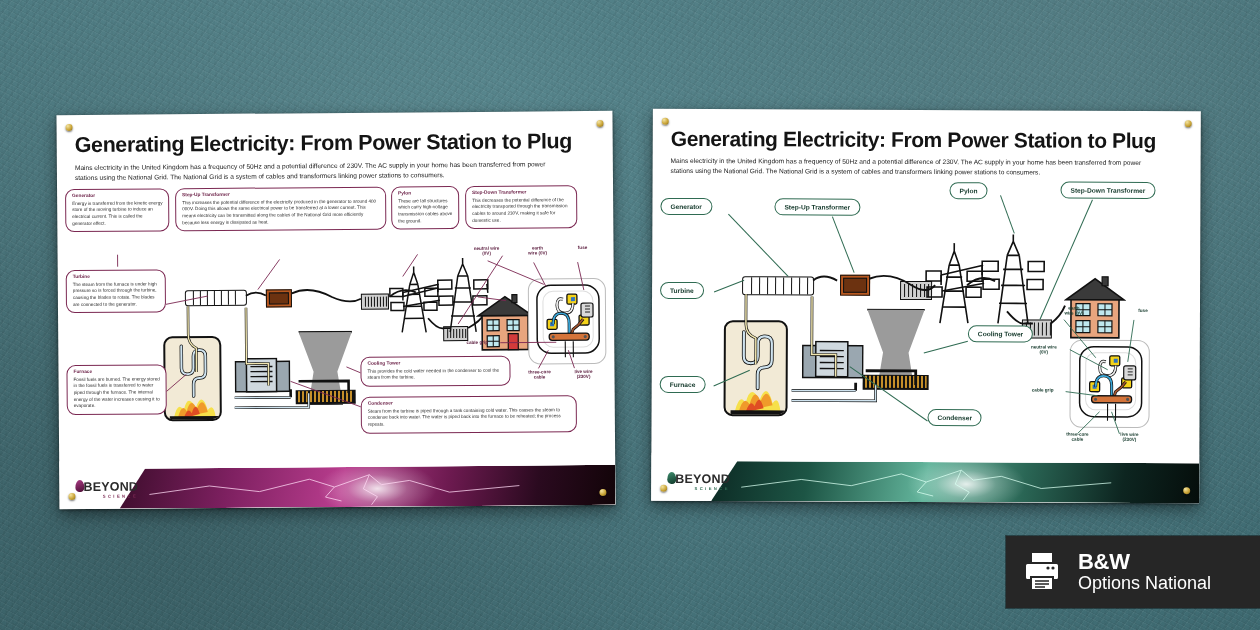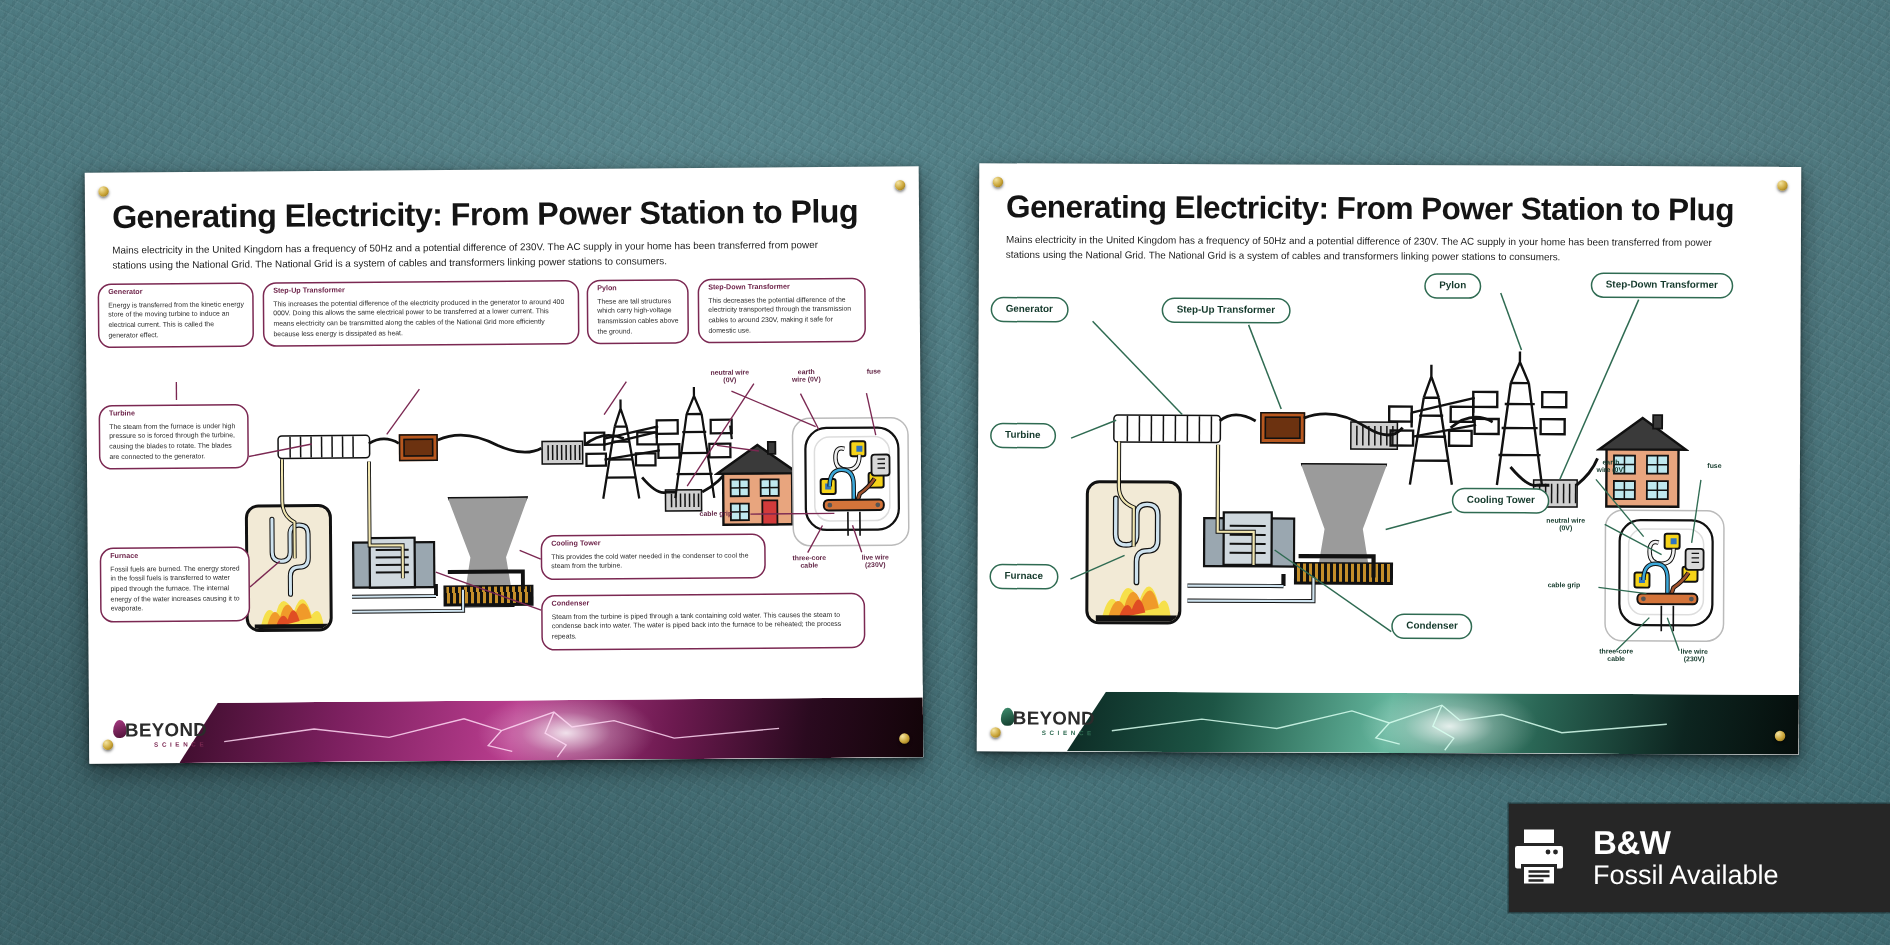--- a/index.html
+++ b/index.html
@@ -122,21 +122,21 @@
   .poster.right .logo .lg1 { color: #2b2b2b; }
   .poster.right .logo .lg2 { color: #2f6b52; }
   .logo .drop { display:inline-block; width:9px; height:12px; vertical-align:-1px; margin-right:-1px;
                 border-radius: 55% 55% 50% 50% / 70% 70% 40% 40%; }
   .poster.left  .logo .drop { background: linear-gradient(160deg,#a93b84,#4d1036); }
   .poster.right .logo .drop { background: linear-gradient(160deg,#3f8f6f,#11382a); }
 
   
   #bw {
     position: absolute; right: 0; bottom: 22px; width: 254px; height: 72px;
-    background: #262626; display: flex; align-items: center; gap: 12px; 
+    background: #262626; display: flex; align-items: center; gap: 12px; padding-left: 16px;
     box-shadow: 0 0 0 1px rgba(0,0,0,.4);
   }
   #bw .txt1 { color:#fff; font-size: 22px; font-weight: 800; line-height: 1.05; letter-spacing:-.3px;}
   #bw .txt2 { color:#fff; font-size: 18px; font-weight: 400; line-height: 1.15; }
 
   
   .dg { position: absolute; }
   .furnace {
     border:2px solid #111; border-radius:9px; background:#f2ead6; overflow:hidden;
   }
@@ -641,15 +641,15 @@
       <rect x="9" y="4" width="22" height="12" fill="#fff" stroke="#262626" stroke-width="2"></rect>
       <rect x="3" y="15" width="34" height="17" rx="2.5" fill="#fff" stroke="#262626" stroke-width="2"></rect>
       <circle cx="31" cy="20" r="1.6" fill="#262626"></circle>
       <circle cx="26" cy="20" r="1.6" fill="#262626"></circle>
       <rect x="9" y="29" width="22" height="13" fill="#fff" stroke="#262626" stroke-width="2"></rect>
       <path d="M13 33 h14 M13 36 h14 M13 39 h10" stroke="#262626" stroke-width="1.6"></path>
     </svg>
   </span>
   <div>
     <div class="txt1">B&amp;W</div>
-    <div class="txt2">Fossil Available</div>
+    <div class="txt2">Options National</div>
   </div>
 </div>
 
 </body></html>

